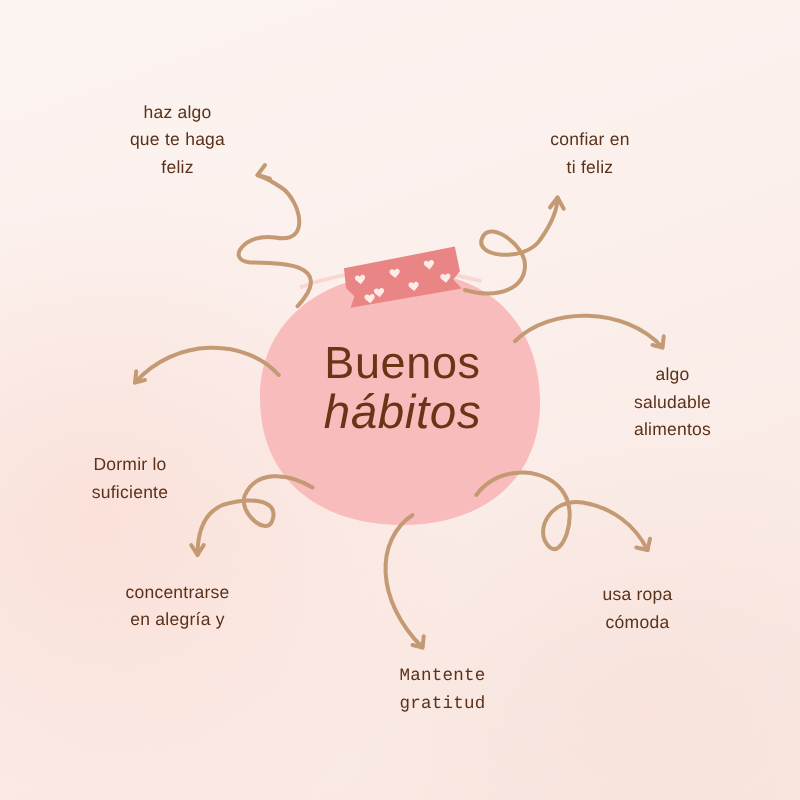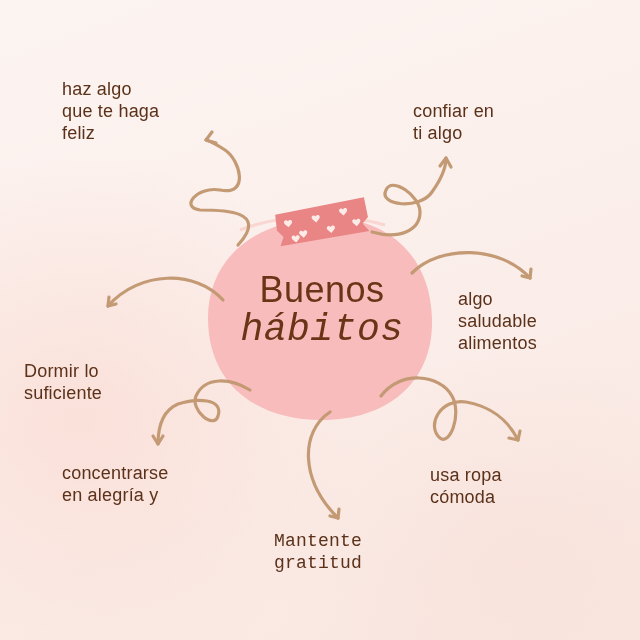--- a/index.html
+++ b/index.html
@@ -10,33 +10,33 @@
     }
     .bg-wash {
       position: absolute; left: 0; top: 0; width: 640px; height: 640px;
       background:
         radial-gradient(ellipse 420px 380px at 80px 420px, rgba(250,220,212,0.75), rgba(250,220,212,0) 70%),
         radial-gradient(ellipse 360px 300px at 520px 560px, rgba(248,222,214,0.55), rgba(248,222,214,0) 70%),
         linear-gradient(160deg, #fcf4f1 0%, #fbefeb 45%, #f9e6e0 100%);
     }
     svg.layer { position: absolute; left: 0; top: 0; width: 640px; height: 640px; }
     .label {
-      position: absolute; color: #5b3119; font-size: 18px; line-height: 22px;
-      text-align: left; letter-spacing: 0.2px;
+      position: absolute; color: #5b3119; font-size: 14px; line-height: 22px;
+      text-align: center; letter-spacing: 0.2px;
     }
     .label span { display: block; }
     .title {
       position: absolute; left: 222px; top: 270px; width: 200px; text-align: center; color: #6a3517;
     }
     .title .t1 {
       display: block; font-family: "Liberation Sans", "DejaVu Sans", sans-serif;
       font-size: 36px; line-height: 40px; font-weight: normal; letter-spacing: 0.5px; text-align: center;
     }
     .title .t2 {
-      display: block; font-family: Liberation Mono, monospace;
+      display: block; font-family: Liberation Sans, sans-serif;
       font-style: italic; font-size: 38px; line-height: 40px; letter-spacing: 0.5px;
     }
   </style>
 </head>
 <body>
 
 <div class="bg-wash"></div>
 
 <svg class="layer" viewBox="0 0 640 640">
 
@@ -101,23 +101,23 @@
   <span class="t1">Buenos</span>
   <span class="t2">hábitos</span>
 </div>
 
 <div class="label" style="left:62px; top:78px; width:160px;">
   <span>haz algo</span>
   <span>que te haga</span>
   <span>feliz</span>
 </div>
 
-<div class="label" style="left:413px; top:100px; width:160px;">
+<div class="label" style="left:392px; top:100px; width:160px;">
   <span>confiar en</span>
-  <span>ti algo</span>
+  <span>ti feliz</span>
 </div>
 
 <div class="label" style="left:458px; top:288px; width:160px;">
   <span>algo</span>
   <span>saludable</span>
   <span>alimentos</span>
 </div>
 
 <div class="label" style="left:24px; top:320px; width:160px;margin-top:40px;">
   <span>Dormir lo</span>

